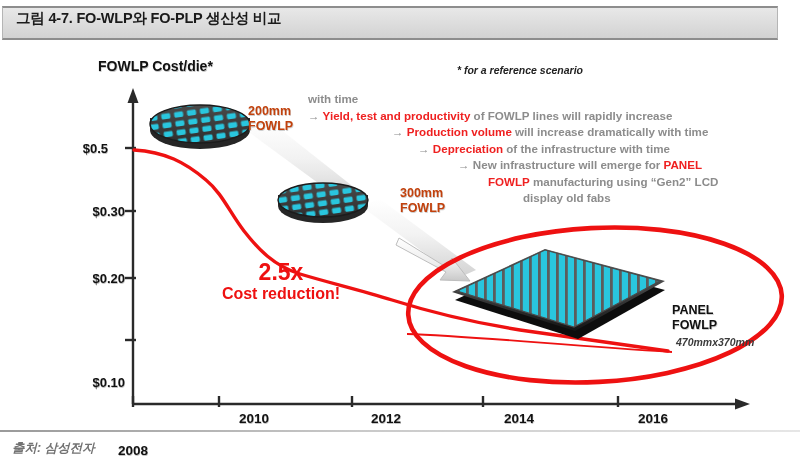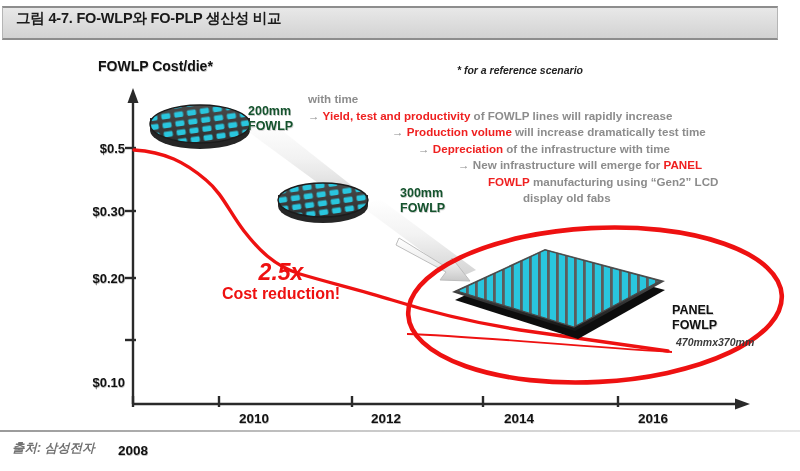--- a/index.html
+++ b/index.html
@@ -38,40 +38,40 @@
     text-shadow:0.6px 0.6px 0 rgba(150,150,150,.55);
   }
   .xtick{
     position:absolute;font-size:13.5px;font-weight:bold;color:#111;
     text-align:center;width:70px;
     text-shadow:0.6px 0.6px 0 rgba(150,150,150,.55);
   }
 
   
   .wafer-label{
-    position:absolute;font-size:12.5px;font-weight:bold;color:#14532d;
+    position:absolute;font-size:12.5px;font-weight:bold;color:#c2410c;
     line-height:15px;white-space:nowrap;
     text-shadow:0.6px 0.6px 0 rgba(160,160,160,.5);
   }
   .panel-label{
     position:absolute;font-size:12.5px;font-weight:bold;color:#111;
     line-height:15px;white-space:nowrap;
     text-shadow:0.6px 0.6px 0 rgba(160,160,160,.5);
   }
   .panel-dim{
     position:absolute;font-size:10.5px;font-weight:bold;font-style:italic;
     color:#3b3b3b;white-space:nowrap;text-align:right;
   }
 
   
   .reduction{
     position:absolute;text-align:center;color:#ee1111;
     font-weight:bold;line-height:22px;
   }
-  .reduction .big{font-size:23px;letter-spacing:0px;display:block;font-style:italic;}
+  .reduction .big{font-size:23px;letter-spacing:0px;display:block;}
   .reduction .sub{font-size:16px;display:block;}
 
   
   .refnote{
     position:absolute;right:57px;top:64px;
     font-size:10.5px;font-style:italic;font-weight:bold;color:#222;
     white-space:nowrap;
   }
   .notes{
     position:absolute;left:308px;top:91px;width:470px;
@@ -205,21 +205,21 @@
 
     <ellipse cx="595" cy="305" rx="187" ry="77" transform="rotate(-3 595 305)" fill="none" stroke="#ee1111" stroke-width="4.6"></ellipse>
 
     <path d="M407,334 C470,336 560,345 672,352" fill="none" stroke="#ee1111" stroke-width="1.9"></path>
   </svg>
 
   <div class="ylabel">
     <span style="display:block;">FOWLP Cost/die*</span>
   </div>
 
-  <div class="ytick" style="left:55px;top:141px;">$0.5</div>
+  <div class="ytick" style="left:38px;top:141px;">$0.5</div>
   <div class="ytick" style="left:55px;top:204px;">$0.30</div>
   <div class="ytick" style="left:55px;top:271px;text-align:right;">$0.20</div>
   <div class="ytick" style="left:55px;top:333px;margin-top:42px;">$0.10</div>
 
   <div class="xtick" style="left:98px;top:411px;margin-top:32px;">2008</div>
   <div class="xtick" style="left:219px;top:411px;">2010</div>
   <div class="xtick" style="left:351px;top:411px;">2012</div>
   <div class="xtick" style="left:484px;top:411px;">2014</div>
   <div class="xtick" style="left:618px;top:411px;">2016</div>
 
@@ -249,21 +249,21 @@
   <div class="notes">
     <span class="ln">
       <span>with time</span>
     </span>
     <span class="ln">
       <span class="a">→</span>
       <span class="r">Yield, test and productivity</span><span> of FOWLP lines will rapidly increase</span>
     </span>
     <span class="ln c-ind2">
       <span class="a">→</span>
-      <span class="r">Production volume</span><span> will increase dramatically test time</span>
+      <span class="r">Production volume</span><span> will increase dramatically with time</span>
     </span>
     <span class="ln c-ind4">
       <span class="a">→</span>
       <span class="r">Depreciation</span><span> of the infrastructure with time</span>
     </span>
     <span class="ln c-ind5">
       <span class="a">→</span>
       <span>New infrastructure will emerge for </span><span class="r">PANEL</span>
     </span>
     <span class="ln c-ind6">

